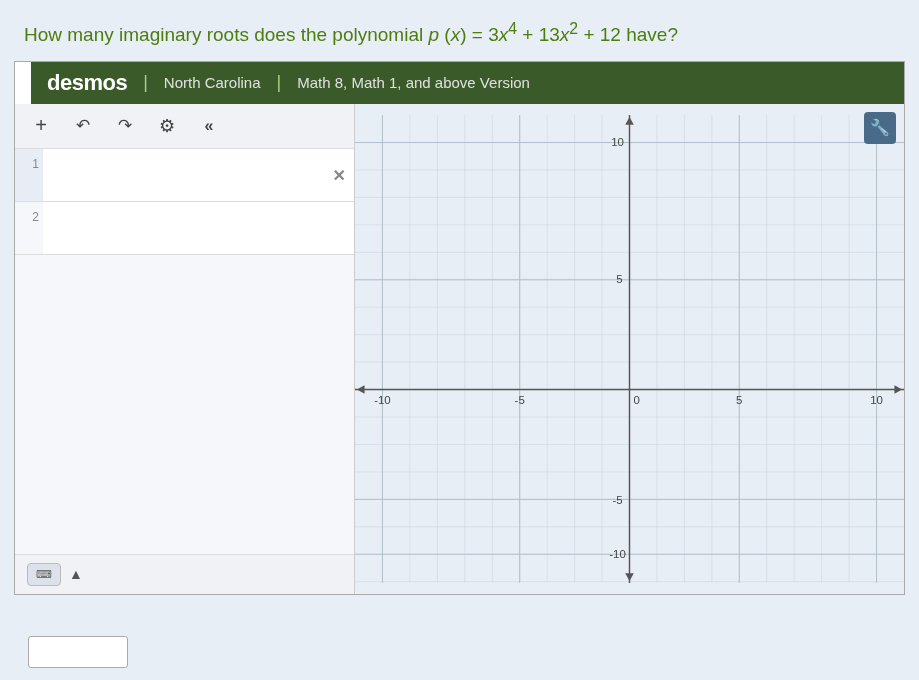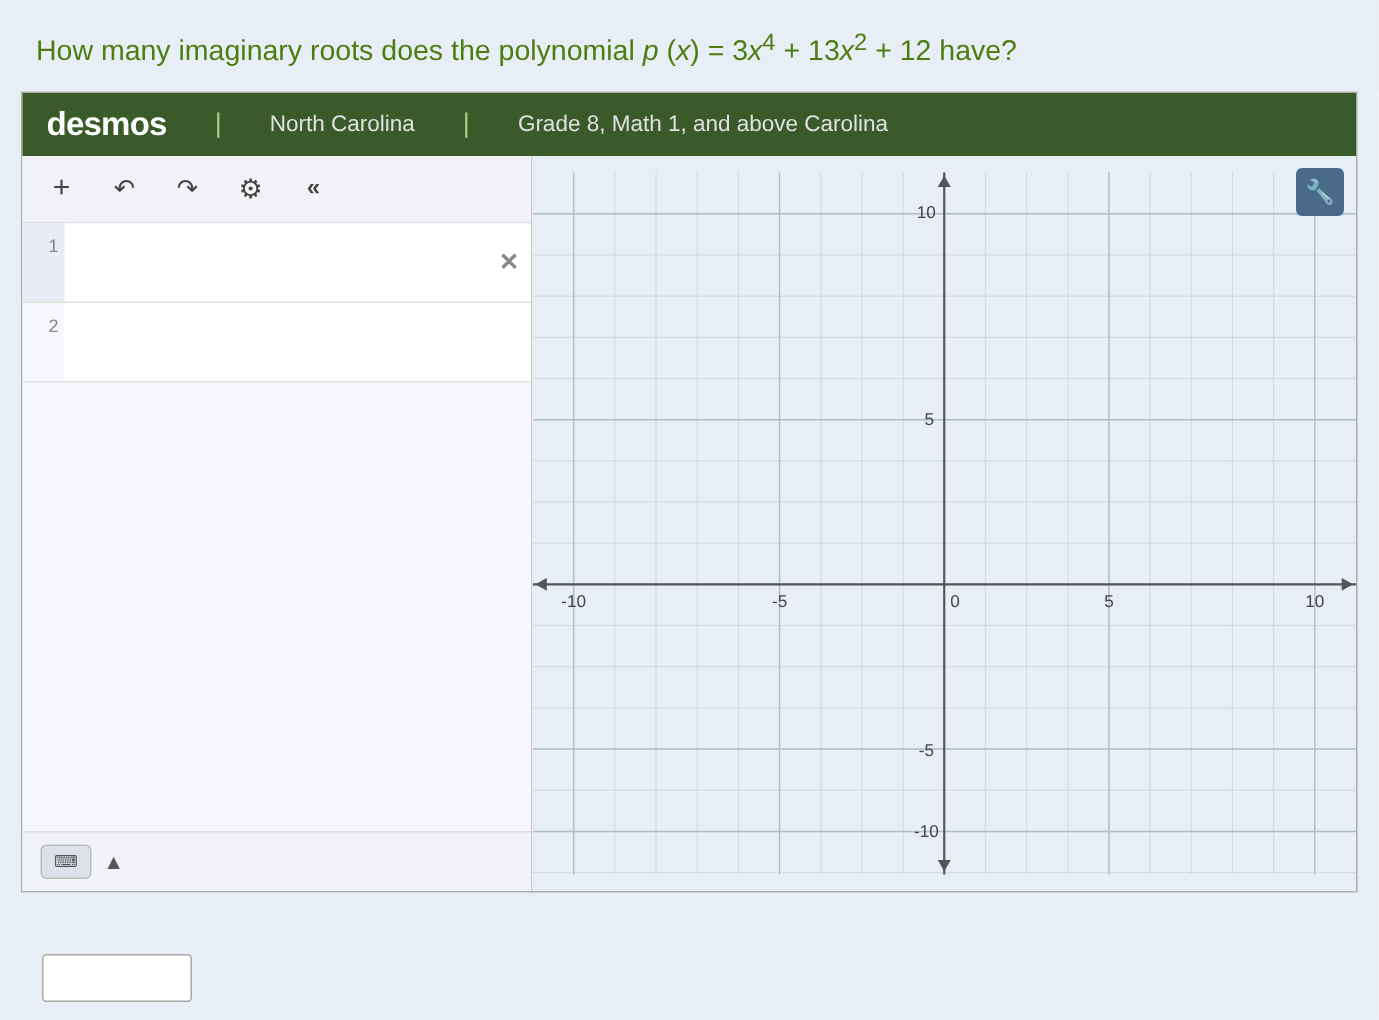--- a/index.html
+++ b/index.html
@@ -27,21 +27,22 @@
       margin: 0 14px;
       border: 1px solid #aaa;
       background: #fff;
     }
 
     .desmos-header {
       display: flex;
       align-items: center;
       background: #3a5a2a;
       padding: 8px 16px;
-      gap: 28px;
+      gap: 12px;
+      margin-left: 16px;
     }
 
     .desmos-logo {
       color: #fff;
       font-size: 22px;
       font-weight: bold;
       letter-spacing: -0.5px;
     }
 
     .header-divider {
@@ -214,21 +215,21 @@
   How many imaginary roots does the polynomial <em>p</em>&nbsp;(<em>x</em>) = 3<em>x</em><sup>4</sup> + 13<em>x</em><sup>2</sup> + 12 have?
 </div>
 
 <div class="main-container">
 
   <div class="desmos-header">
     <span class="desmos-logo">desmos</span>
     <span class="header-divider">|</span>
     <span class="header-region">North Carolina</span>
     <span class="header-divider">|</span>
-    <span class="header-course">Grade 8, Math 1, and above Carolina</span>
+    <span class="header-course">Math 8, Math 1, and above Version</span>
   </div>
 
   <div class="content-area">
 
     <div class="left-panel">
 
       <div class="toolbar">
         <button class="toolbar-btn" title="Add expression">+</button>
         <button class="toolbar-btn" title="Undo" style="font-size:17px;">↶</button>
         <button class="toolbar-btn" title="Redo" style="font-size:17px;">↷</button>

